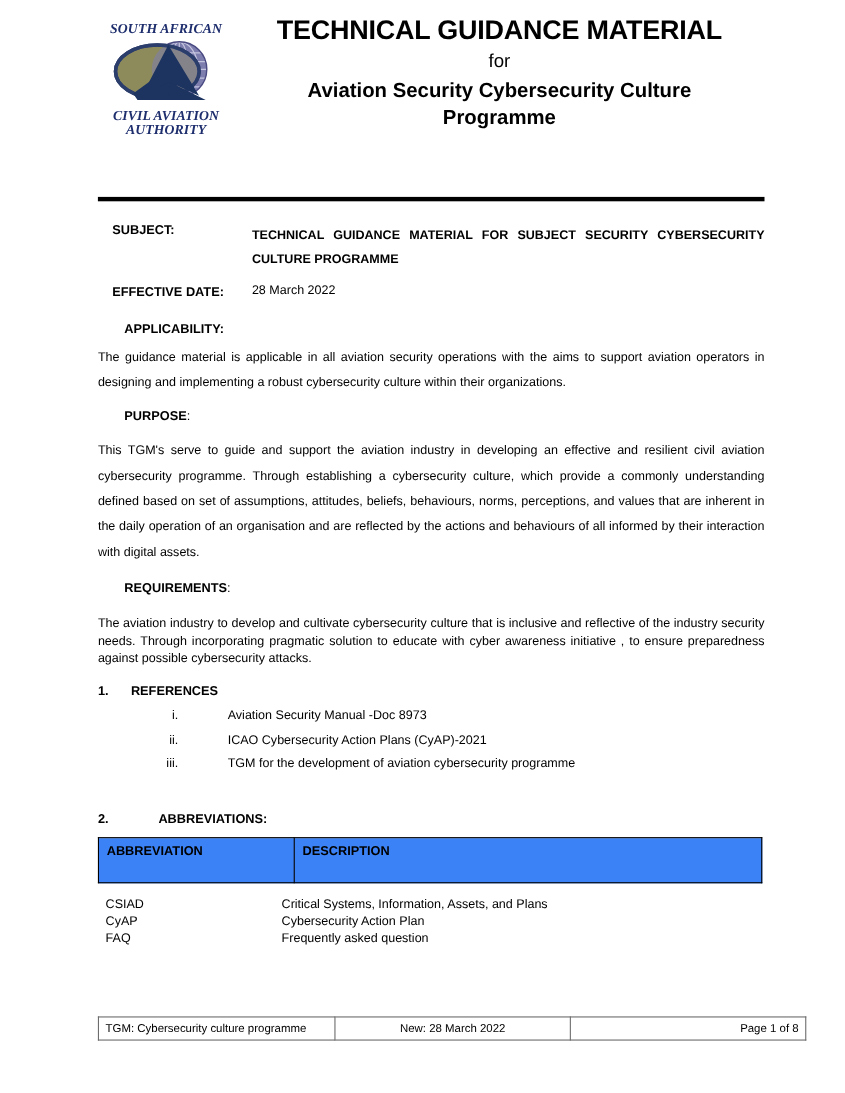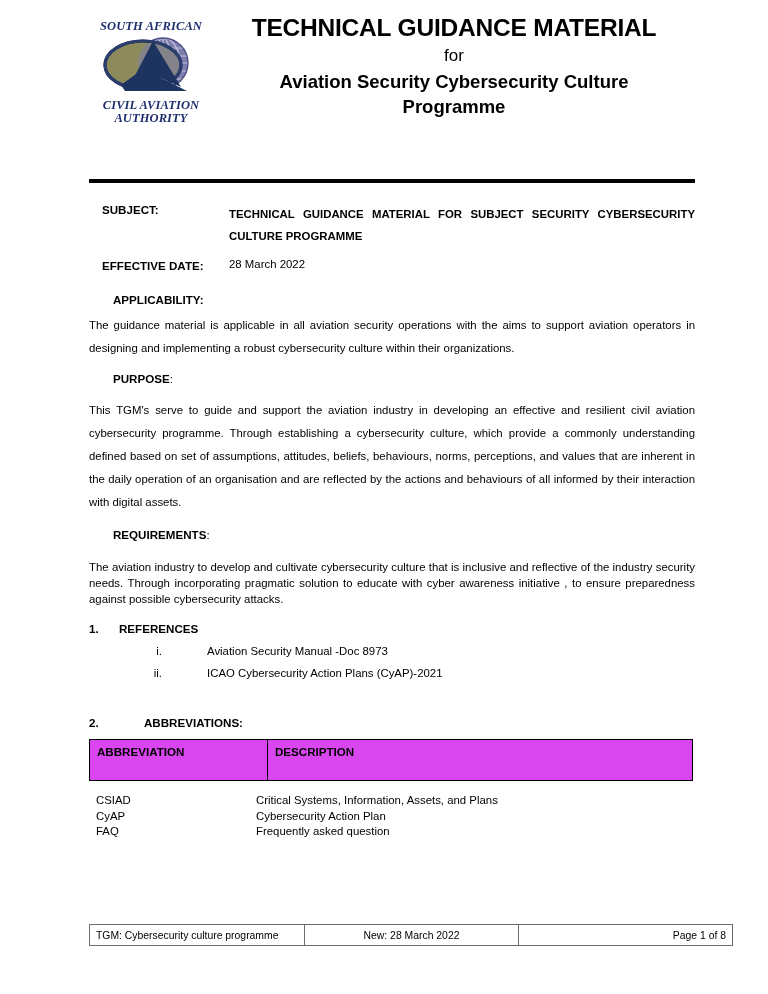--- a/index.html
+++ b/index.html
@@ -187,21 +187,21 @@
     text-align: right;
   }
 
   
   .abbr-table {
     width: 604px;
     border-collapse: collapse;
     table-layout: fixed;
   }
   .abbr-table th {
-    background: #d946ef;
+    background: #3b82f6;
     border: 1px solid #000000;
     text-align: left;
     vertical-align: top;
     font-size: 11.6px;
     font-weight: bold;
     padding: 5px 7px 22px 7px;
   }
   .abbr-col-1 { width: 163px; }
 
   .abbr-body {
@@ -345,20 +345,21 @@
     <div class="sp-18"></div>
     <p class="para-tight">The aviation industry to develop and cultivate cybersecurity culture that is inclusive and reflective of the industry security needs. Through incorporating pragmatic solution to educate with cyber awareness initiative , to ensure preparedness against possible cybersecurity attacks.</p>
 
     <div class="sp-14"></div>
 
     <div class="num-head"><span class="n">1.</span><span>REFERENCES</span></div>
     <div class="sp-6"></div>
     <ul class="roman-list">
       <li><span class="rn">i.</span><span>Aviation Security Manual -Doc 8973</span></li>
       <li><span class="rn">ii.</span><span>ICAO Cybersecurity Action Plans (CyAP)-2021</span></li>
+      <li><span class="rn">iii.</span><span>TGM for the development of aviation cybersecurity programme</span></li>
     </ul>
 
     <div class="sp-22"></div>
     <div class="sp-10"></div>
 
     <div class="num-head"><span class="n-wide">2.</span><span>ABBREVIATIONS:</span></div>
 
     <div class="sp-10"></div>
 
     <table class="abbr-table">

